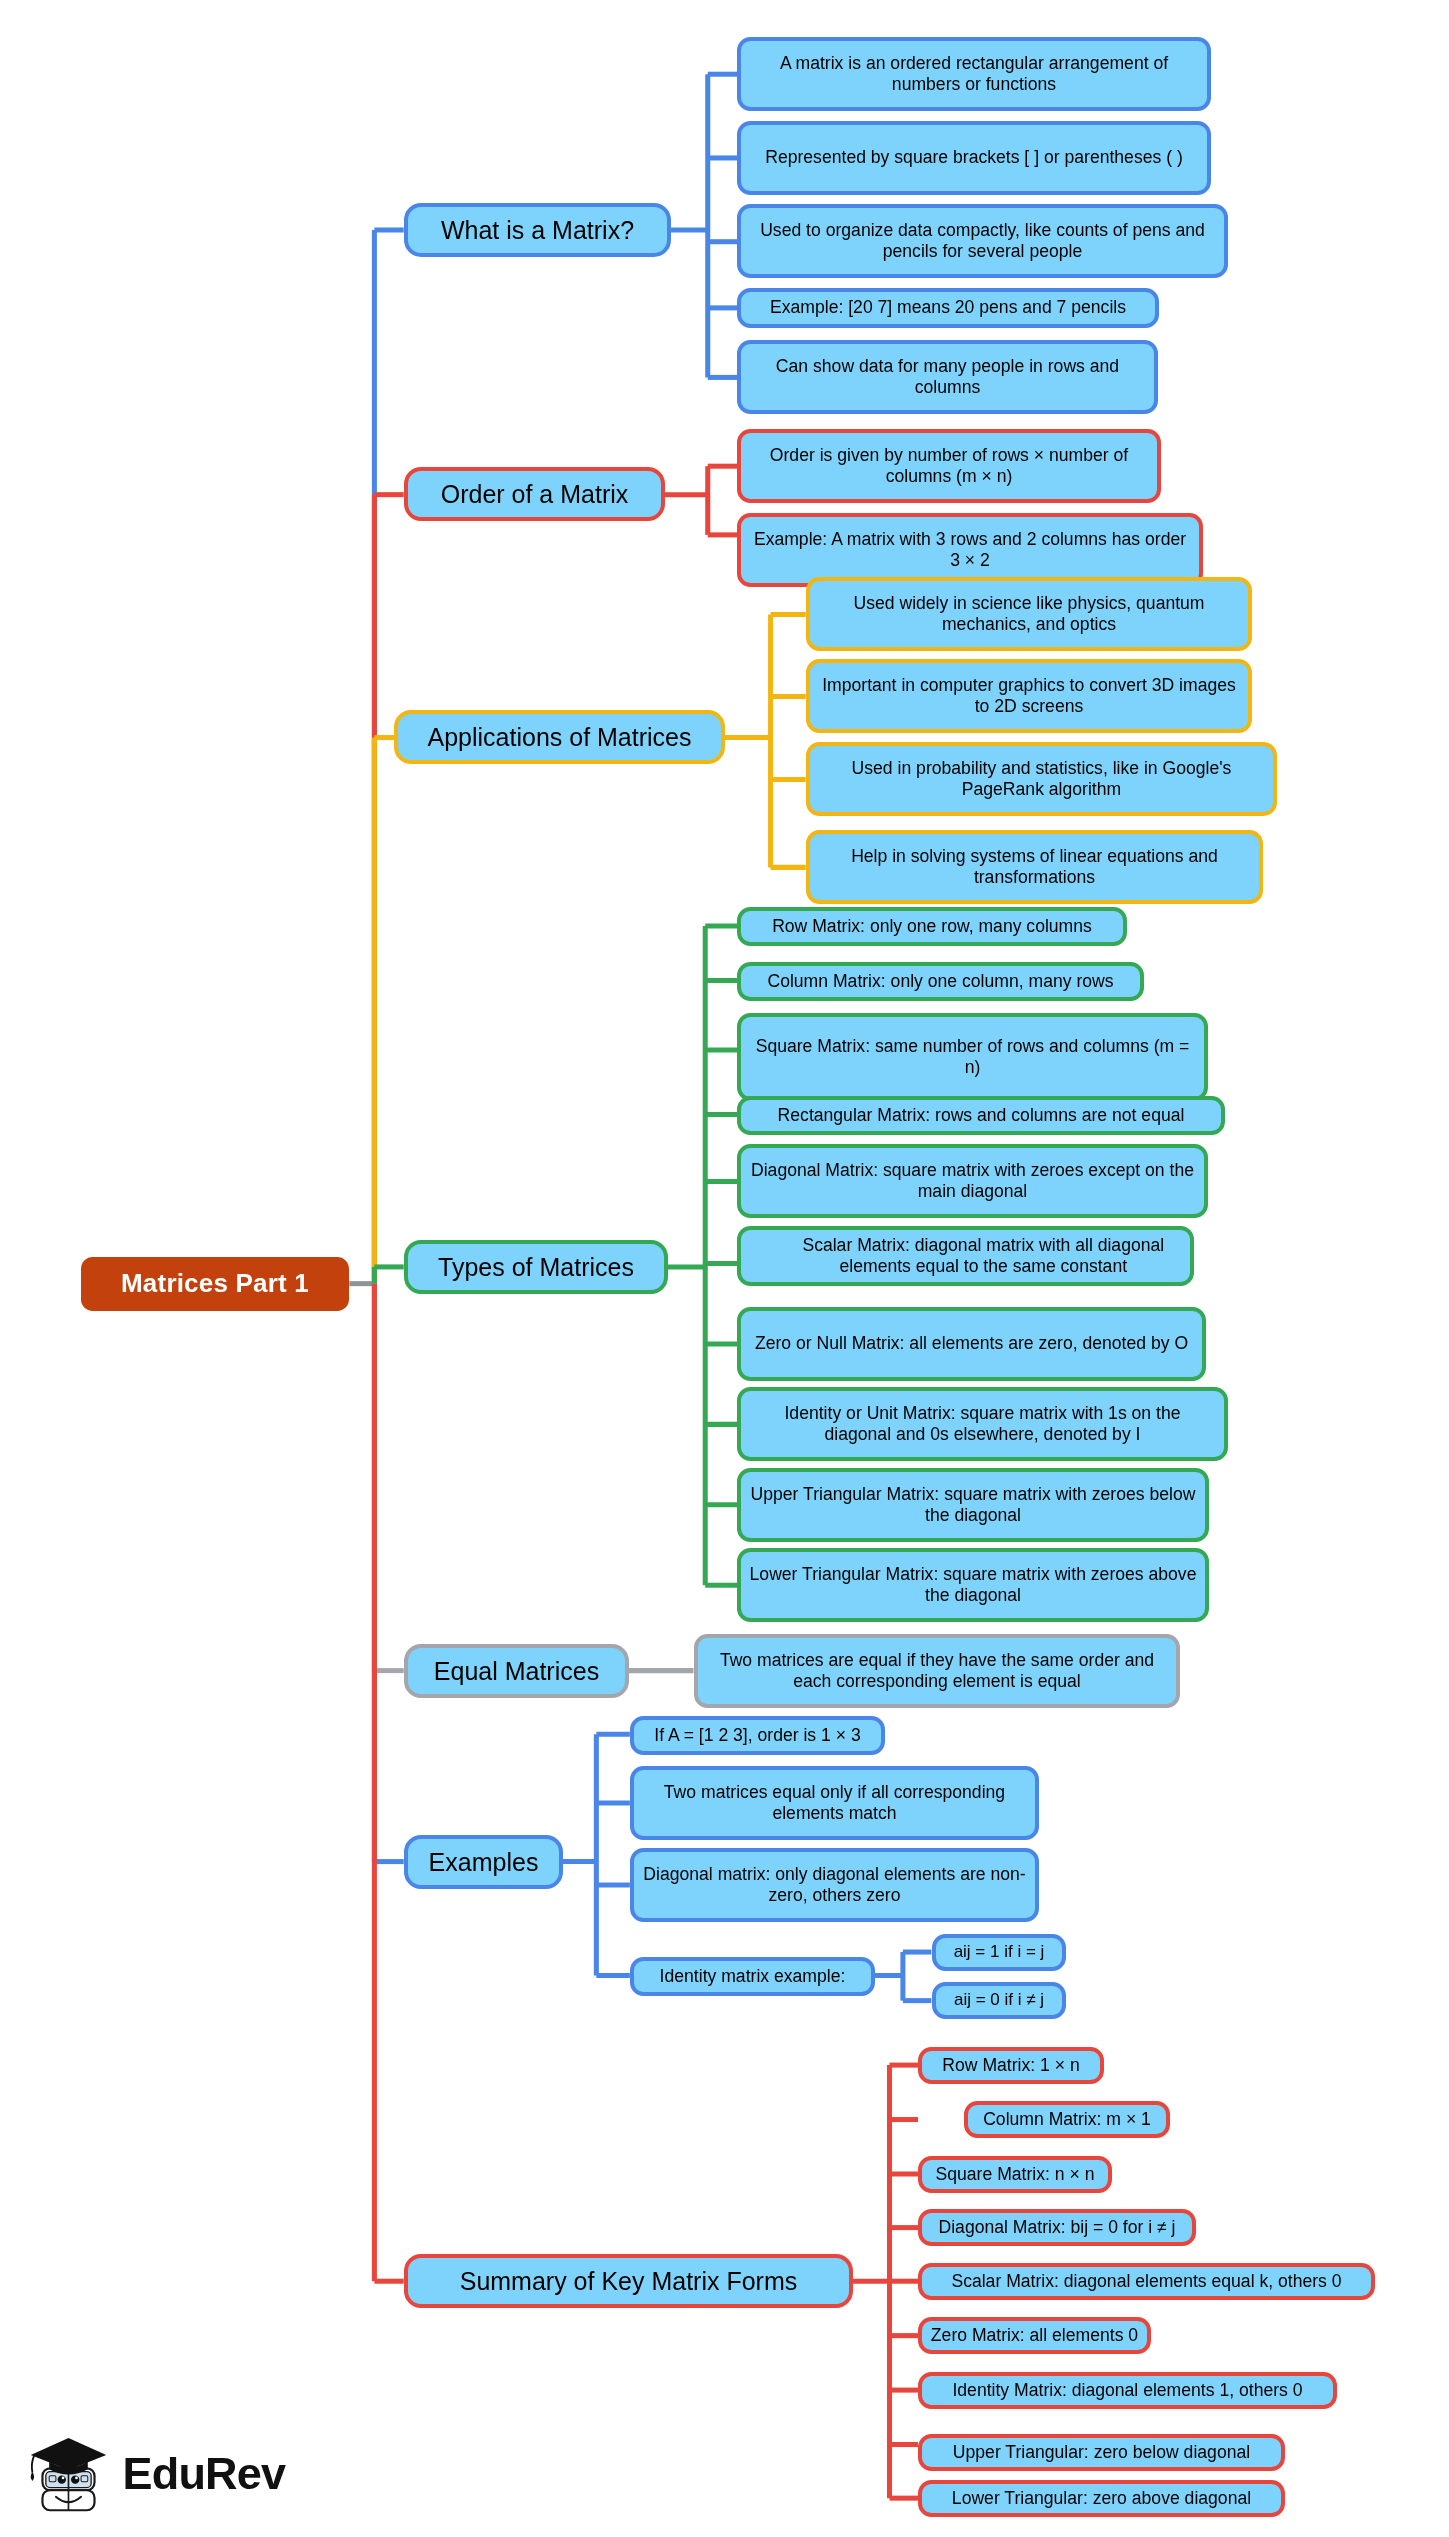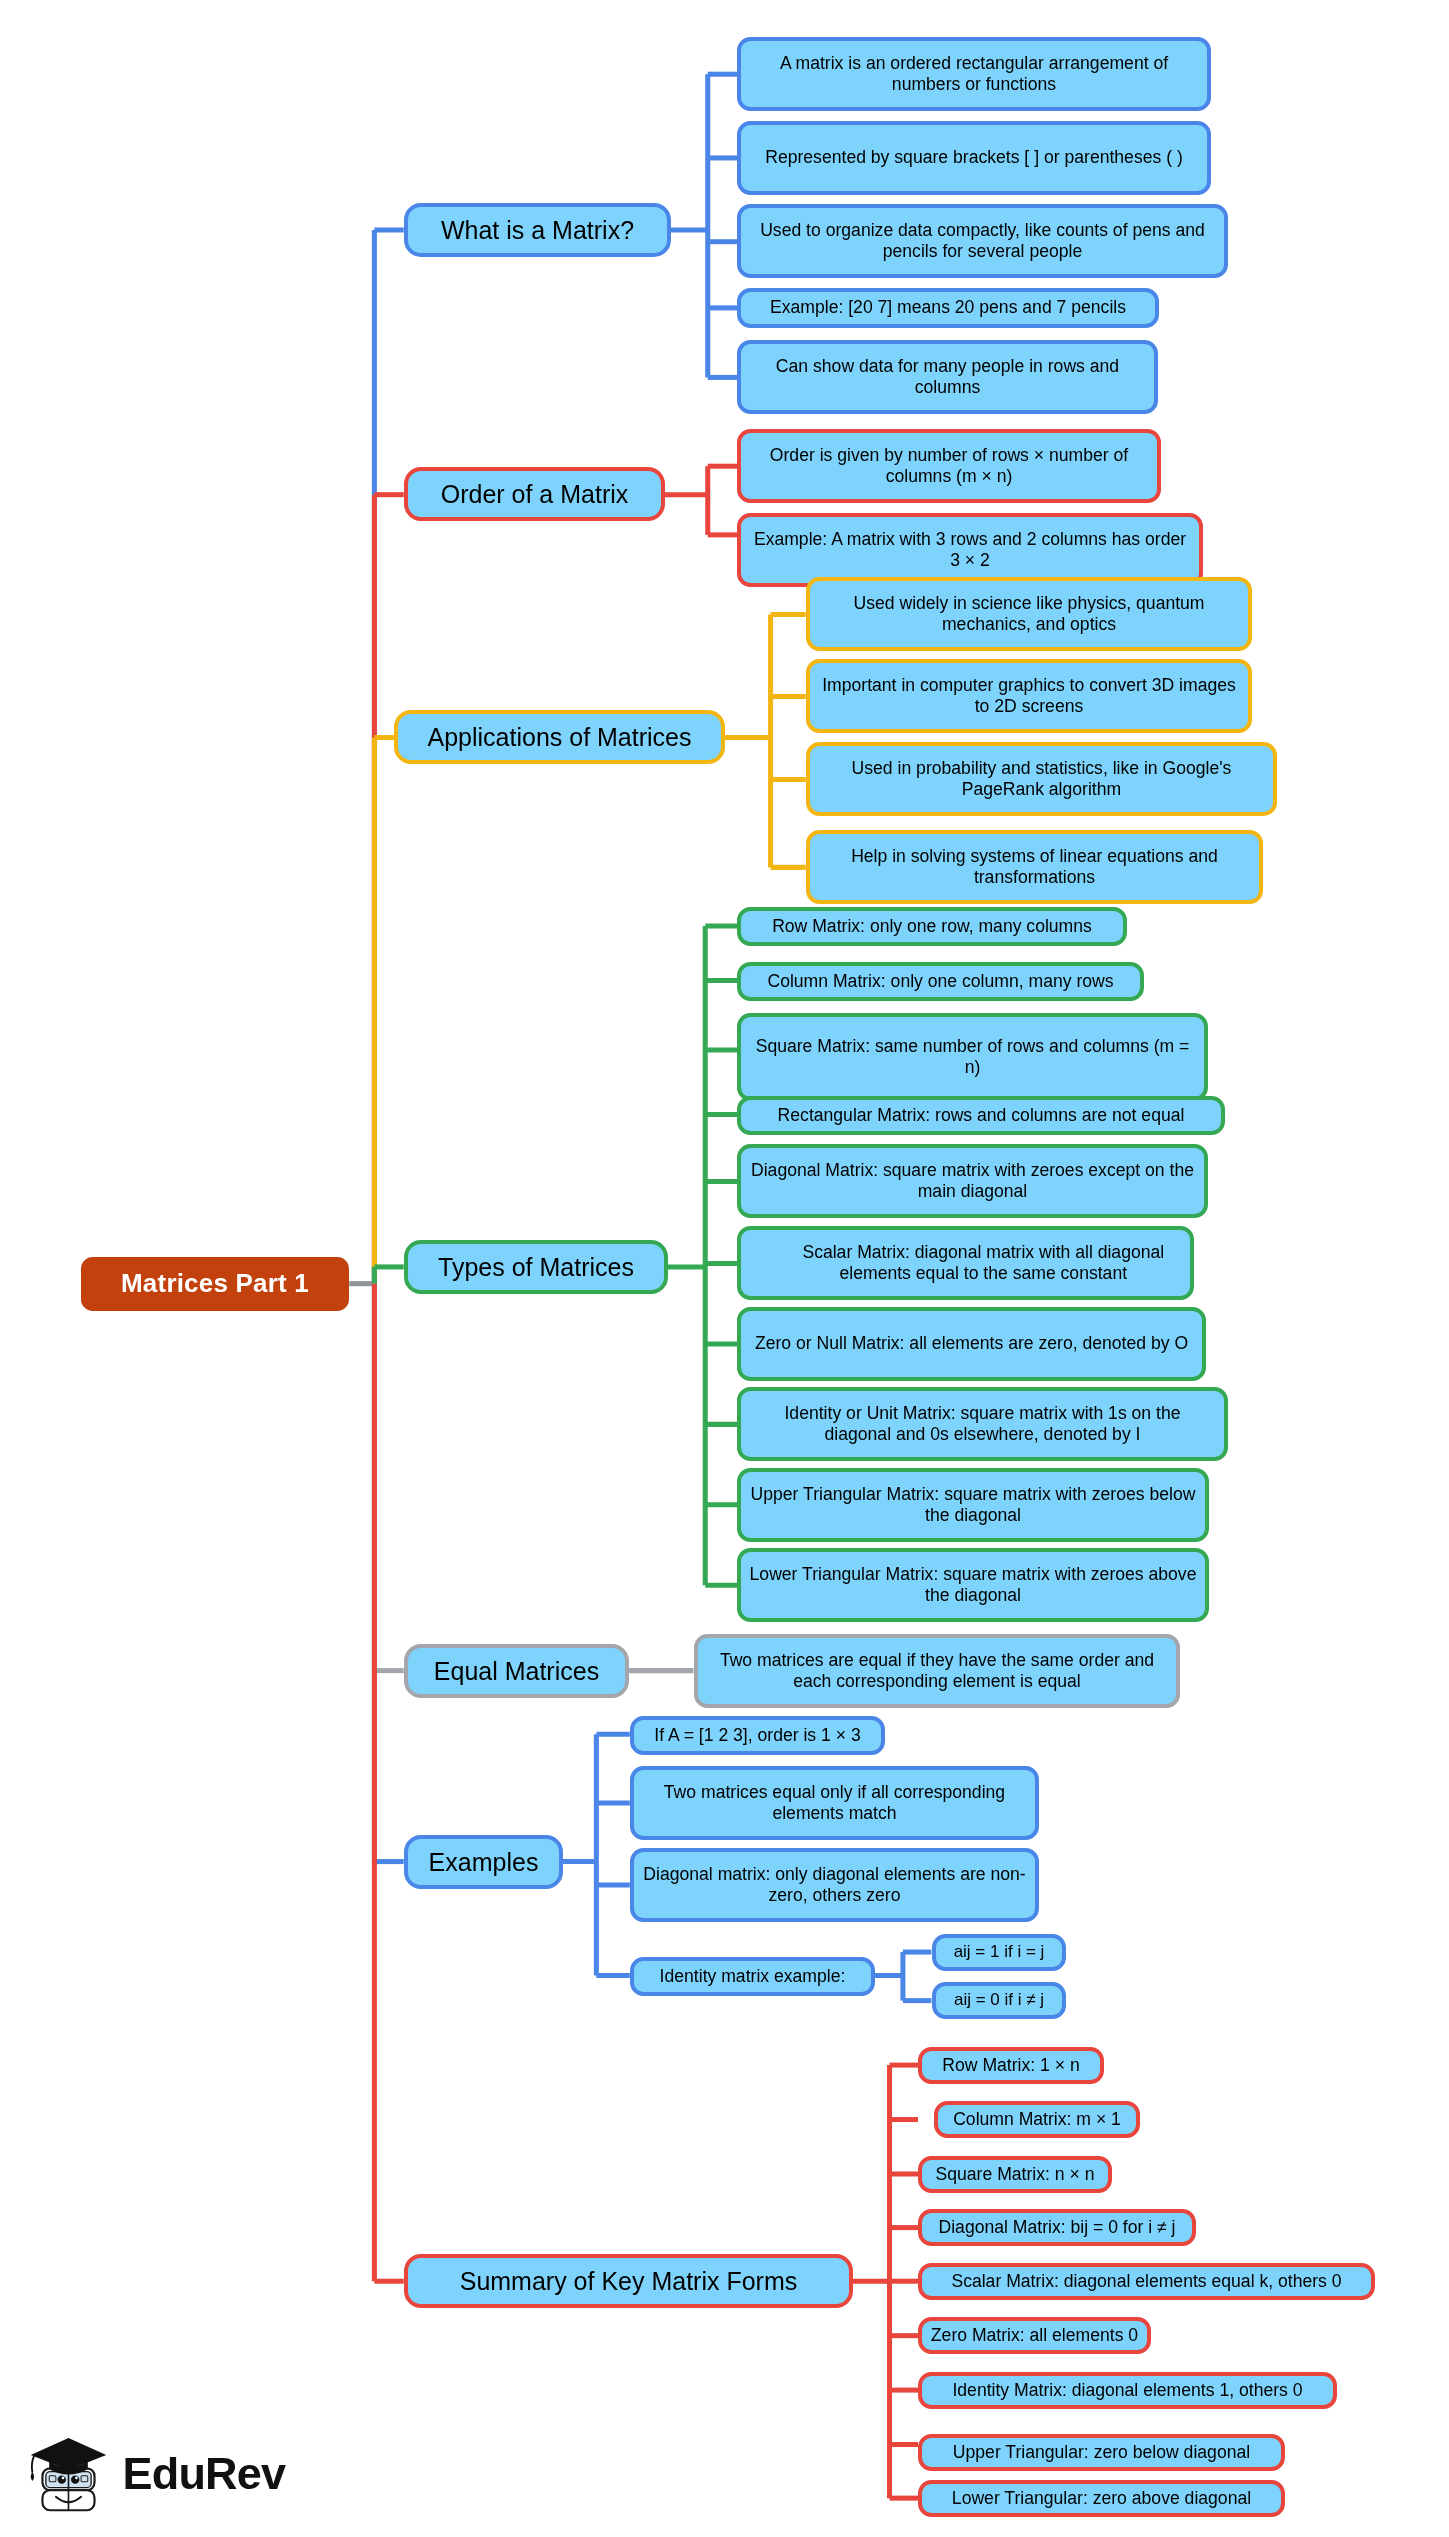--- a/index.html
+++ b/index.html
@@ -219,21 +219,21 @@
   </div>
   <div class="node leaf c-green" style="left:737px; top:1013px; width:471px; height:88px;">
     <span>Square Matrix: same number of rows and columns (m = n)</span>
   </div>
   <div class="node leaf c-green" style="left:737px; top:1096px; width:488px; height:39px;">
     <span>Rectangular Matrix: rows and columns are not equal</span>
   </div>
   <div class="node leaf c-green" style="left:737px; top:1144px; width:471px; height:74px;">
     <span>Diagonal Matrix: square matrix with zeroes except on the main diagonal</span>
   </div>
-  <div class="node leaf c-green" style="left:737px; top:1226px; width:457px; height:74px;padding-left:44px;">
+  <div class="node leaf c-green" style="left:737px; top:1226px; width:457px; height:60px;padding-left:44px;">
     <span>Scalar Matrix: diagonal matrix with all diagonal elements equal to the same constant</span>
   </div>
   <div class="node leaf c-green" style="left:737px; top:1307px; width:469px; height:74px;">
     <span>Zero or Null Matrix: all elements are zero, denoted by O</span>
   </div>
   <div class="node leaf c-green" style="left:737px; top:1387px; width:491px; height:74px;">
     <span>Identity or Unit Matrix: square matrix with 1s on the diagonal and 0s elsewhere, denoted by I</span>
   </div>
   <div class="node leaf c-green" style="left:737px; top:1468px; width:472px; height:74px;">
     <span>Upper Triangular Matrix: square matrix with zeroes below the diagonal</span>
@@ -270,21 +270,21 @@
   <div class="node leaf2 c-blue" style="left:932px; top:1982px; width:134px; height:37px;">
     <span>aij = 0 if i ≠ j</span>
   </div>
 
   <div class="node branch c-red" style="left:404px; top:2254px; width:449px; height:54px;">
     <span>Summary of Key Matrix Forms</span>
   </div>
   <div class="node leaf c-red" style="left:918px; top:2047px; width:186px; height:37px;">
     <span>Row Matrix: 1 × n</span>
   </div>
-  <div class="node leaf c-red" style="left:934px; top:2101px; width:206px; height:37px;">
+  <div class="node leaf c-red" style="left:964px; top:2101px; width:206px; height:37px;">
     <span>Column Matrix: m × 1</span>
   </div>
   <div class="node leaf c-red" style="left:918px; top:2156px; width:194px; height:37px;">
     <span>Square Matrix: n × n</span>
   </div>
   <div class="node leaf c-red" style="left:918px; top:2209px; width:278px; height:37px;">
     <span>Diagonal Matrix: bij = 0 for i ≠ j</span>
   </div>
   <div class="node leaf c-red" style="left:918px; top:2263px; width:457px; height:37px;">
     <span>Scalar Matrix: diagonal elements equal k, others 0</span>

